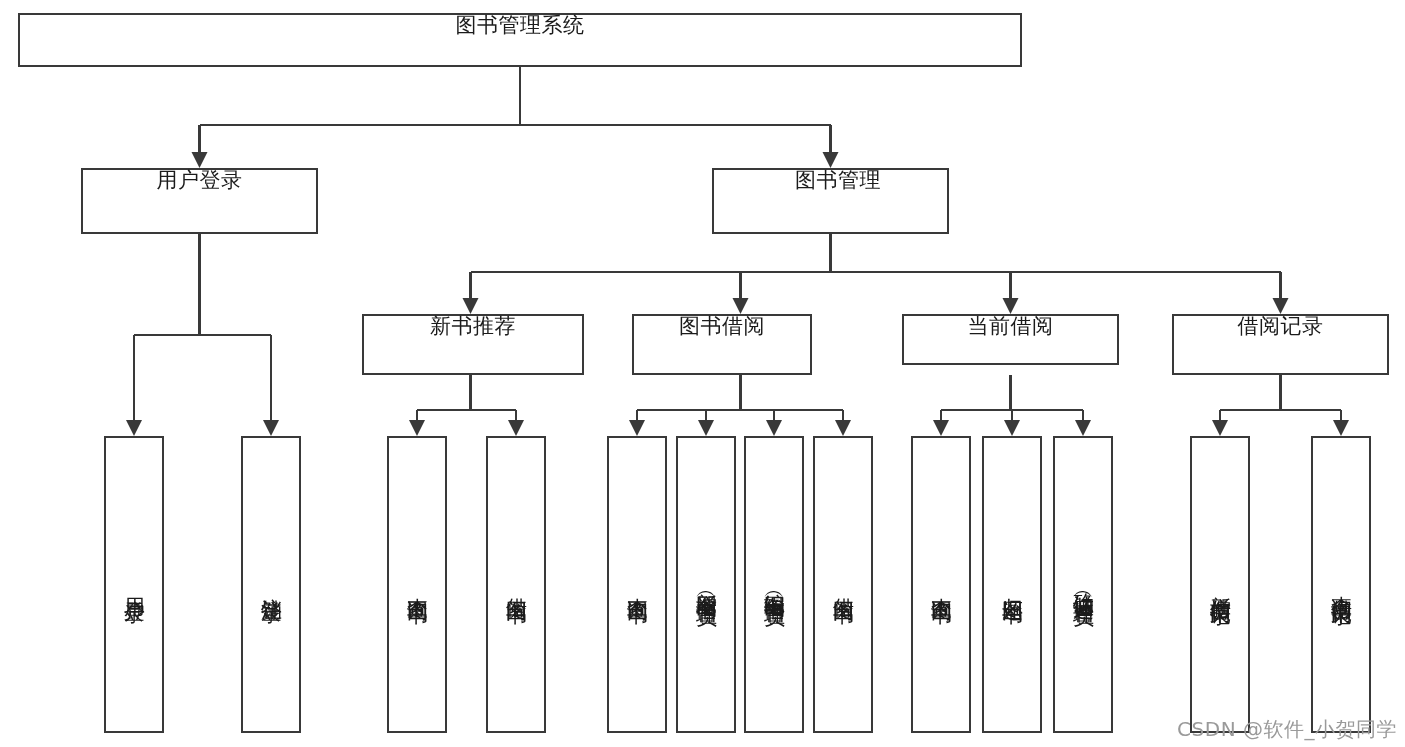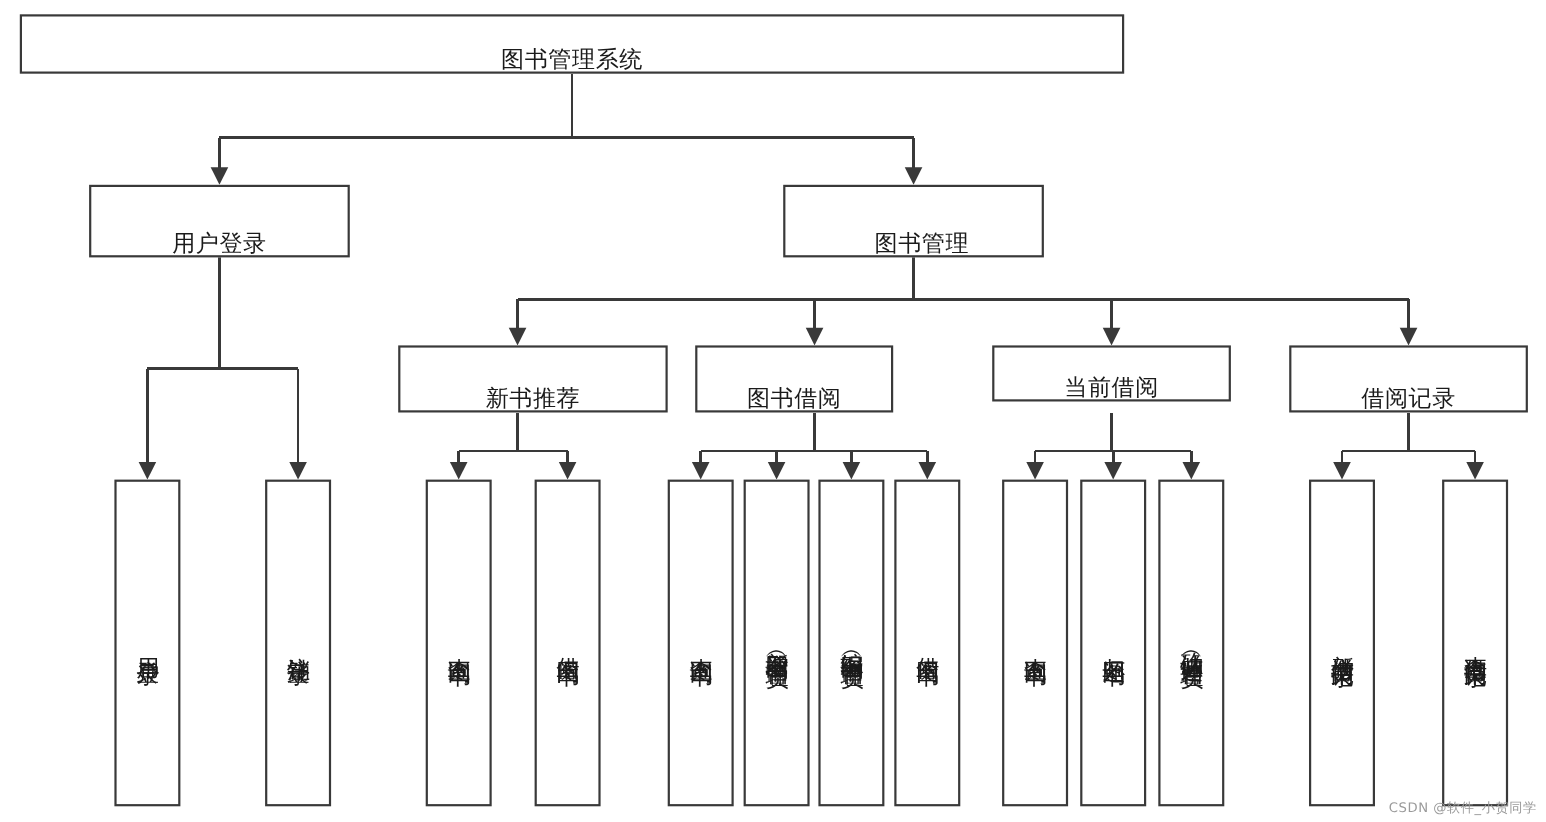--- a/index.html
+++ b/index.html
@@ -22,21 +22,21 @@
     width: 1405px;
     height: 747px;
     pointer-events: none;
   }
   .node {
     position: absolute;
     box-sizing: border-box;
     border: 2px solid #393939;
     background: #ffffff;
     display: flex;
-    align-items: flex-end;
+    align-items: flex-start;
     justify-content: center;
     color: #1b1b1b;
   }
   .node.horiz {
     font-size: 21px;
     letter-spacing: 0.5px;
     line-height: 1;
   }
   .node.vert {
     writing-mode: vertical-rl;
@@ -54,21 +54,21 @@
     white-space: nowrap;
   }
   .node.vert .label {
     writing-mode: vertical-rl;
     text-orientation: upright;
   }
   #watermark {
     position: absolute;
     right: 8px;
     bottom: 4px;
-    font-size: 12px;
+    font-size: 20px;
     color: #9a9a9a;
     white-space: nowrap;
     letter-spacing: 0.5px;
   }
 </style>
 </head>
 <body>
 
 <div id="canvas">
   <svg id="wires" viewBox="0 0 1405 747">
@@ -128,21 +128,21 @@
   <div id="nodes-layer">
       <div class="node horiz" style="left: 18px; top: 13px; width: 1004px; height: 54px; border-color: rgb(57, 57, 57); color: rgb(27, 27, 27);">
         <span class="label">图书管理系统</span>
       </div>
       <div class="node horiz" style="left: 81px; top: 168px; width: 237px; height: 66px; border-color: rgb(57, 57, 57); color: rgb(27, 27, 27);">
         <span class="label">用户登录</span>
       </div>
       <div class="node horiz" style="left: 712px; top: 168px; width: 237px; height: 66px; border-color: rgb(57, 57, 57); color: rgb(27, 27, 27); padding-left: 15px;">
         <span class="label">图书管理</span>
       </div>
-      <div class="node horiz" style="left: 362px; top: 314px; width: 245px; height: 61px; border-color: rgb(57, 57, 57); color: rgb(27, 27, 27);">
+      <div class="node horiz" style="left: 362px; top: 314px; width: 222px; height: 61px; border-color: rgb(57, 57, 57); color: rgb(27, 27, 27);">
         <span class="label">新书推荐</span>
       </div>
       <div class="node horiz" style="left: 632px; top: 314px; width: 180px; height: 61px; border-color: rgb(57, 57, 57); color: rgb(27, 27, 27);">
         <span class="label">图书借阅</span>
       </div>
       <div class="node horiz" style="left: 902px; top: 314px; width: 217px; height: 51px; border-color: rgb(57, 57, 57); color: rgb(27, 27, 27);">
         <span class="label">当前借阅</span>
       </div>
       <div class="node horiz" style="left: 1172px; top: 314px; width: 217px; height: 61px; border-color: rgb(57, 57, 57); color: rgb(27, 27, 27);">
         <span class="label">借阅记录</span>

